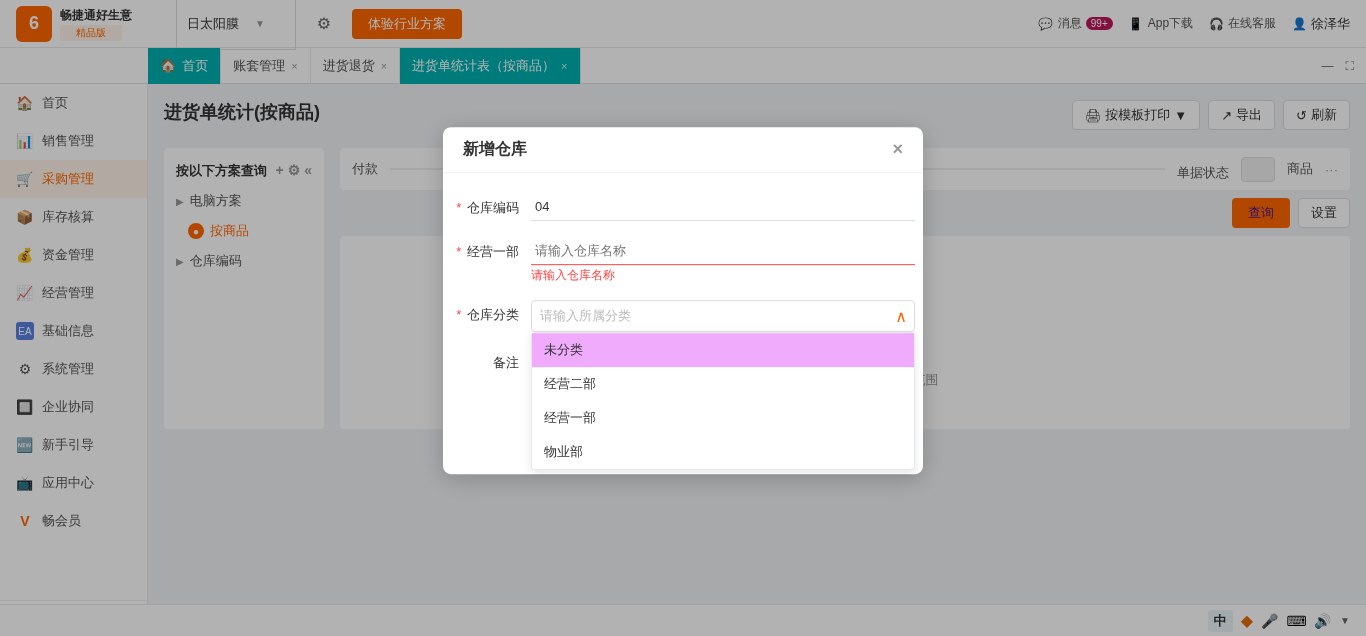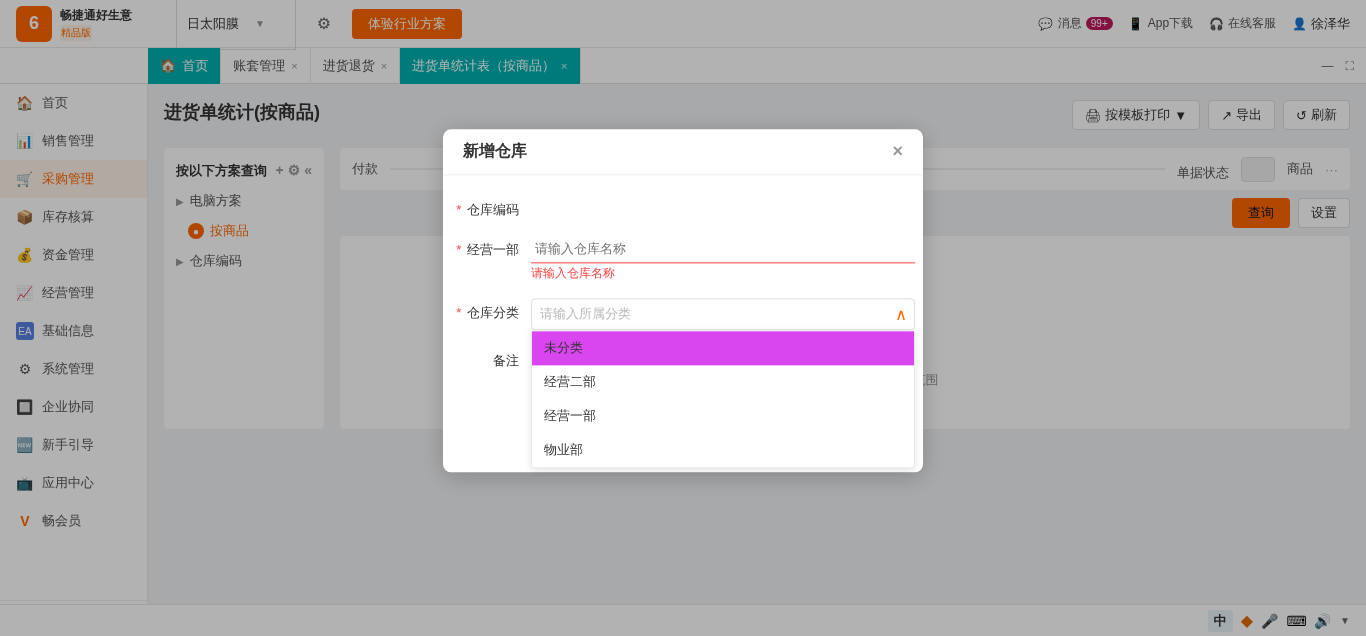--- a/index.html
+++ b/index.html
@@ -67,21 +67,21 @@
       cursor: pointer; color: #555; font-size: 13px;
     }
     .sidebar-item.active { background: #fff3e8; color: #ff6600; }
     .sidebar-item .icon { width: 18px; height: 18px; display: flex; align-items: center; justify-content: center; font-size: 14px; }
     .sidebar-bottom { margin-top: auto; padding: 8px; display: flex; align-items: center; gap: 8px; border-top: 1px solid #eee; }
     .sidebar-bottom-icon { cursor: pointer; color: #999; font-size: 16px; }
 
     
     .content-area { flex: 1; padding: 16px; background: #f0f2f5; overflow: hidden; }
     .page-title { font-size: 18px; font-weight: bold; color: #333; margin-bottom: 12px; }
-    .btn-orange { background: #ff6600; color: #0f172a; border: none; border-radius: 4px; padding: 6px 16px; cursor: pointer; font-size: 13px; }
+    .btn-orange { background: #ff6600; color: #4c1d95; border: none; border-radius: 4px; padding: 6px 16px; cursor: pointer; font-size: 13px; }
     .btn-white { background: white; color: #333; border: 1px solid #ddd; border-radius: 4px; padding: 5px 12px; cursor: pointer; font-size: 13px; display: flex; align-items: center; gap: 4px; }
 
     
     .left-panel { width: 160px; background: white; border-radius: 4px; padding: 8px 0; margin-right: 8px; font-size: 13px; }
     .panel-header { display: flex; align-items: flex-start; justify-content: space-between; padding: 6px 12px; color: #333; font-weight: bold; }
     .panel-actions { display: flex; gap: 4px; }
     .panel-action-btn { cursor: pointer; color: #999; font-size: 14px; }
     .tree-item { padding: 6px 12px 6px 24px; cursor: pointer; color: #555; display: flex; align-items: center; gap: 6px; }
     .tree-item.active { color: #ff6600; }
     .tree-item .dot { width: 16px; height: 16px; border-radius: 50%; background: #ff6600; display: flex; align-items: center; justify-content: center; color: white; font-size: 10px; }
@@ -125,21 +125,21 @@
     }
     .select-arrow { position: absolute; right: 8px; top: 50%; transform: translateY(-50%); color: #ff6600; font-size: 16px; }
     .dropdown-list {
       position: absolute; top: 100%; left: 0; right: 0; background: white;
       border: 1px solid #e8e8e8; border-radius: 4px; z-index: 200;
       box-shadow: 0 2px 8px rgba(0,0,0,0.1);
     }
     .dropdown-item {
       padding: 8px 12px; cursor: pointer; font-size: 13px; color: #333;
     }
-    .dropdown-item.highlighted { background: #d946ef; }
+    .dropdown-item.highlighted { background: #f0abfc; }
     .modal-footer {
       display: flex; justify-content: flex-end; padding: 12px 20px 16px;
       gap: 10px;
     }
     .btn-cancel { background: white; border: 1px solid #ddd; border-radius: 4px; padding: 7px 20px; cursor: pointer; color: #555; font-size: 13px; }
     .btn-save { background: #ff6600; color: white; border: none; border-radius: 4px; padding: 7px 20px; cursor: pointer; font-size: 13px; }
     .status-select { border: 1px solid #ddd; border-radius: 4px; padding: 4px 24px 4px 8px; color: #555; font-size: 13px; appearance: none; cursor: pointer; }
 
     
     .bottom-bar {
@@ -154,21 +154,21 @@
 </head>
 <body>
 
 <div class="top-header">
   <div class="logo-area">
     <div class="logo-icon">
       <span>6</span>
     </div>
     <div>
       <div style="font-size:12px;font-weight:bold;color:#333;">畅捷通好生意</div>
-      <div style="font-size:10px;color:#ff6600;background:#fff3e8;padding:1px 1px;border-radius:2px;display:inline-block;">精品版</div>
+      <div style="font-size:10px;color:#ff6600;background:#fff3e8;padding:1px 16px;border-radius:2px;display:inline-block;">精品版</div>
     </div>
   </div>
 
   <div class="store-selector">
     <span>日太阳膜</span>
     <span class="arrow">▼</span>
   </div>
 
   <div class="settings-btn">⚙</div>
 
@@ -361,20 +361,23 @@
     <span class="modal-close">×</span>
   </div>
 
   <div class="modal-body">
 
     <div class="form-row">
       <div class="form-label">
         <span class="required">*</span>
         <span>仓库编码</span>
       </div>
+      <div class="form-field">
+        <input class="form-input" type="text" value="04" style="">
+      </div>
     </div>
 
     <div class="form-row">
       <div class="form-label">
         <span class="required">*</span>
         <span>经营一部</span>
       </div>
       <div class="form-field">
         <input class="form-input error" type="text" placeholder="请输入仓库名称" style="">
         <div class="error-msg">请输入仓库名称</div>

